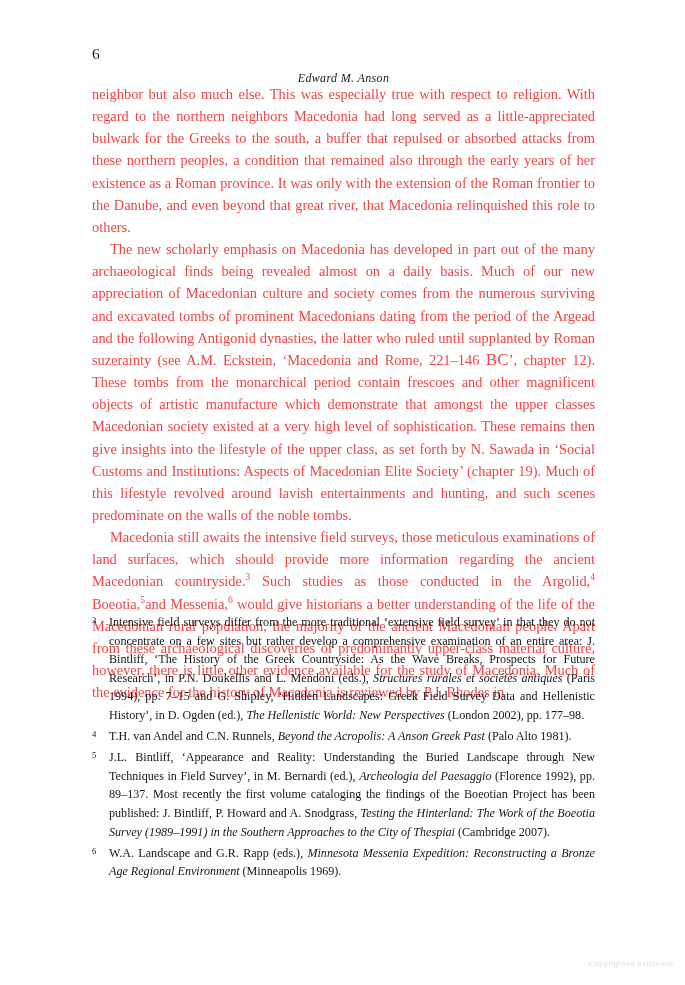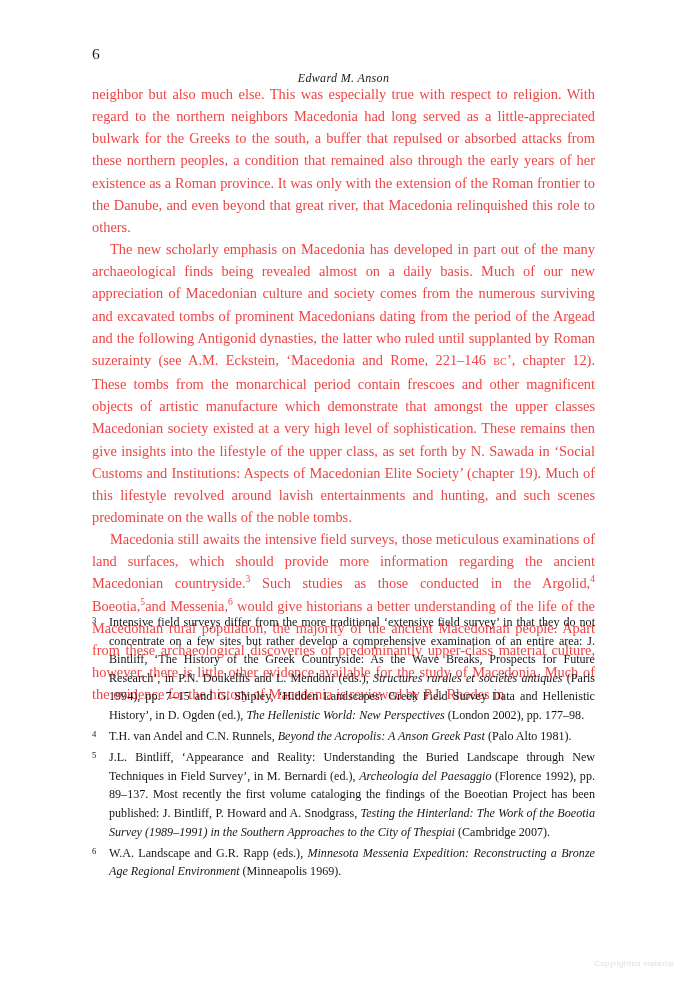--- a/index.html
+++ b/index.html
@@ -70,21 +70,21 @@
   }
   .para + .para {
     text-indent: 18px;
   }
   .sup {
     font-size: 9.6px;
     vertical-align: super;
     line-height: 0;
   }
   .smallcaps {
-    font-size: 10px;
+    font-size: 17px;
     letter-spacing: 0.2px;
     font-family: Liberation Serif, serif;
   }
 
   
   .footnotes {
     position: absolute;
     top: 613px;
     left: 92px;
     width: 503px;
@@ -140,15 +140,15 @@
       <p class="para"><span>Macedonia still awaits the intensive field surveys, those meticulous examinations of land surfaces, which should provide more information regarding the ancient Macedonian countryside.</span><sup class="sup">3</sup><span> Such studies as those conducted in the Argolid,</span><sup class="sup">4</sup><span> Boeotia,</span><sup class="sup">5</sup><span>and Messenia,</span><sup class="sup">6</sup><span> would give historians a better understanding of the life of the Macedonian rural population, the majority of the ancient Macedonian people. Apart from these archaeological discoveries of predominantly upper-class material culture, however, there is little other evidence available for the study of Macedonia. Much of the evidence for the history of Macedonia is reviewed by P.J. Rhodes in</span></p>
     </div>
 
   <div class="footnotes" id="footnotes-block">
       <p class="fn"><span class="fn-marker">3</span><span>Intensive field surveys differ from the more traditional ‘extensive field survey’ in that they do not concentrate on a few sites but rather develop a comprehensive examination of an entire area: J. Bintliff, ‘The History of the Greek Countryside: As the Wave Breaks, Prospects for Future Research’, in P.N. Doukellis and L. Mendoni (eds.), </span><i class="it">Structures rurales et sociétés antiques</i><span> (Paris 1994), pp. 7–15 and G. Shipley, ‘Hidden Landscapes: Greek Field Survey Data and Hellenistic History’, in D. Ogden (ed.), </span><i class="it">The Hellenistic World: New Perspectives</i><span> (London 2002), pp. 177–98.</span></p>
       <p class="fn"><span class="fn-marker">4</span><span>T.H. van Andel and C.N. Runnels, </span><i class="it">Beyond the Acropolis: A Anson Greek Past</i><span> (Palo Alto 1981).</span></p>
       <p class="fn"><span class="fn-marker">5</span><span>J.L. Bintliff, ‘Appearance and Reality: Understanding the Buried Landscape through New Techniques in Field Survey’, in M. Bernardi (ed.), </span><i class="it">Archeologia del Paesaggio</i><span> (Florence 1992), pp. 89–137. Most recently the first volume cataloging the findings of the Boeotian Project has been published: J. Bintliff, P. Howard and A. Snodgrass, </span><i class="it">Testing the Hinterland: The Work of the Boeotia Survey (1989–1991) in the Southern Approaches to the City of Thespiai</i><span> (Cambridge 2007).</span></p>
       <p class="fn"><span class="fn-marker">6</span><span>W.A. Landscape and G.R. Rapp (eds.), </span><i class="it">Minnesota Messenia Expedition: Reconstructing a Bronze Age Regional Environment</i><span> (Minneapolis 1969).</span></p>
     </div>
 
-  <div class="copyright-mark">Copyrighted material</div>
+  <div class="copyright-mark">Copyrighted existence</div>
 
 </div>
 
 </body></html>

